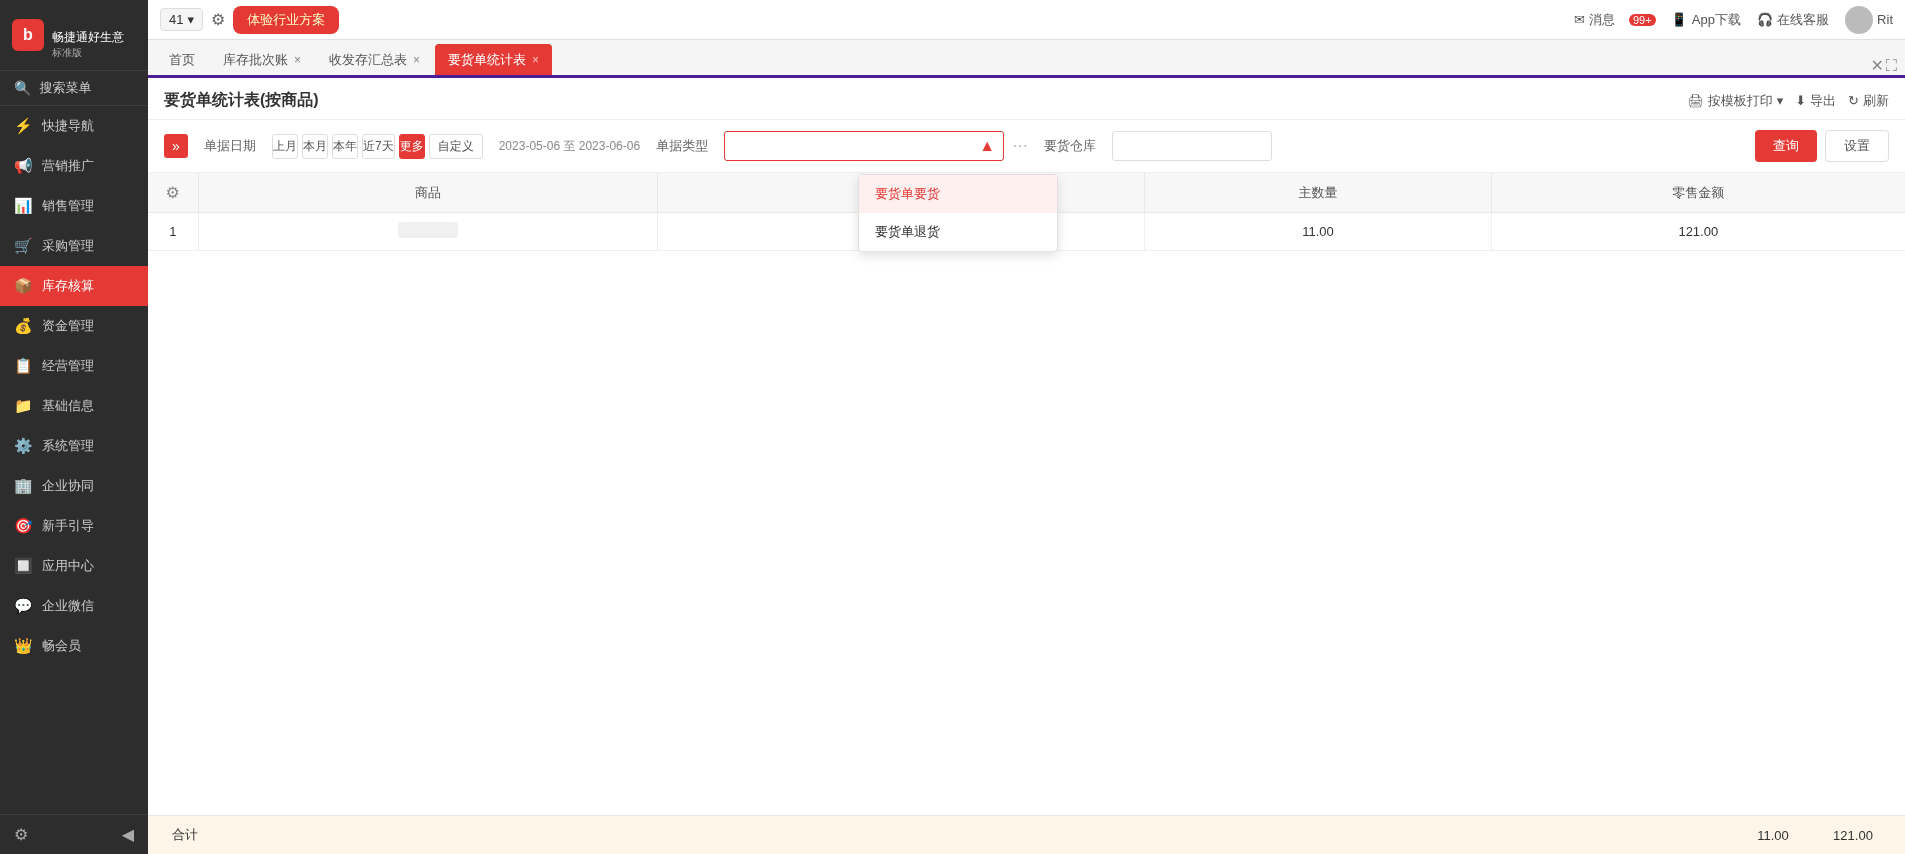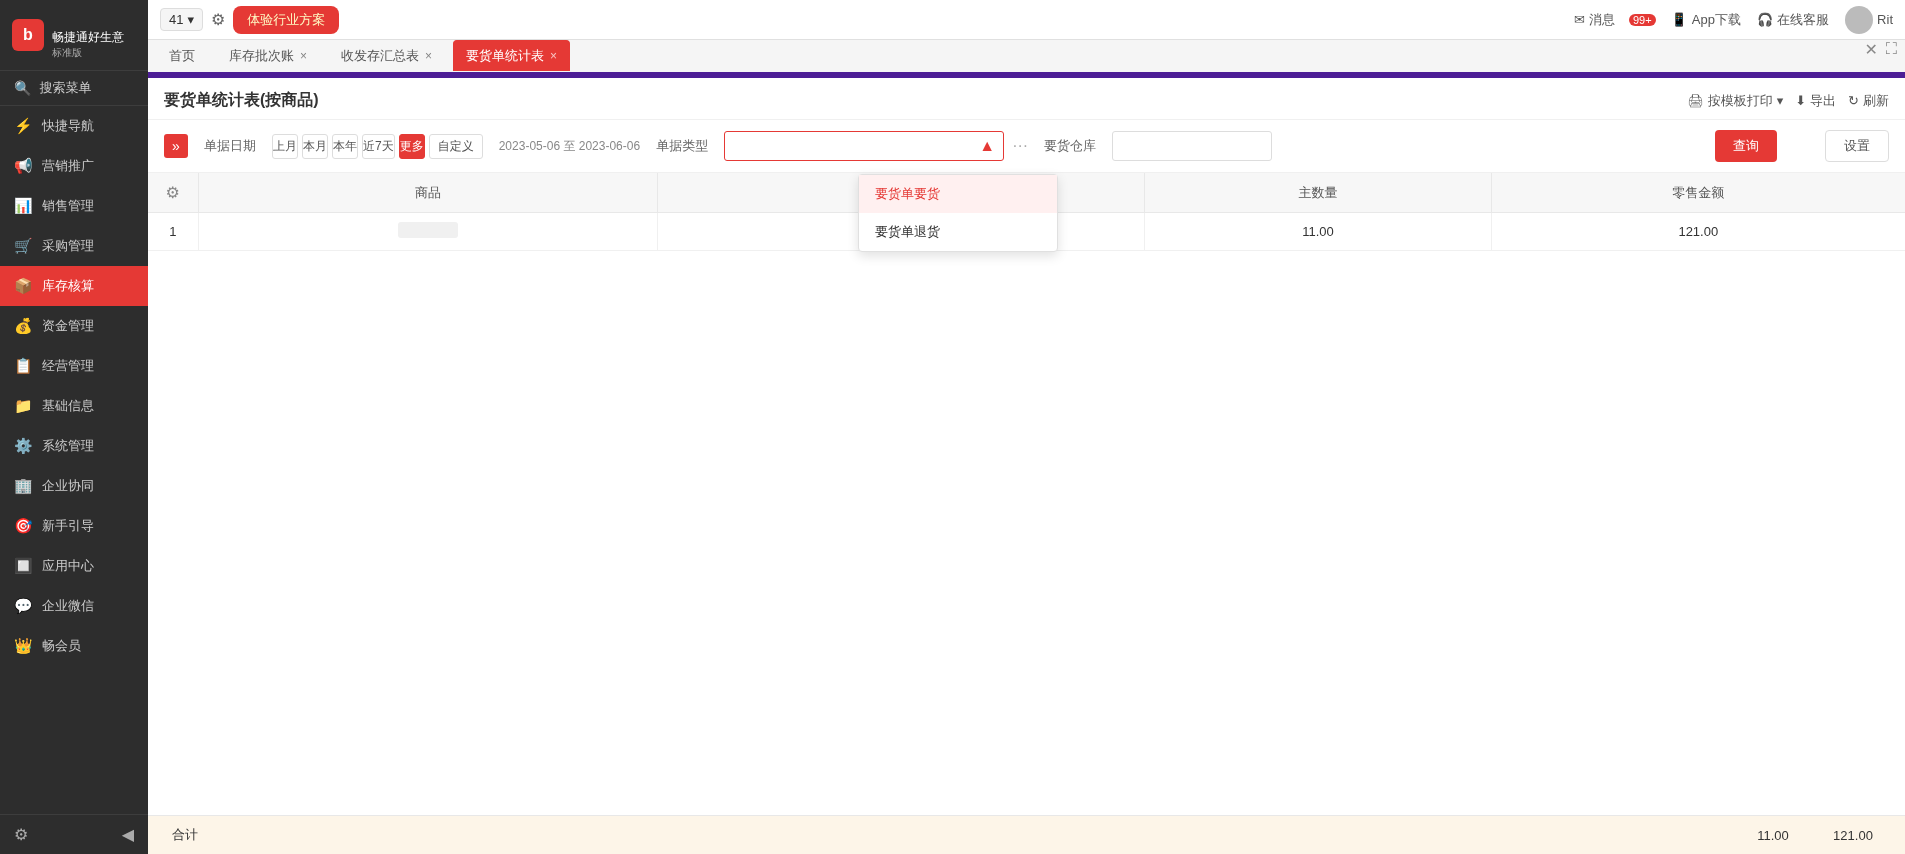--- a/index.html
+++ b/index.html
@@ -127,25 +127,25 @@
       width: 28px;
       height: 28px;
       background: #bbb;
       border-radius: 50%;
     }
 
     
     .tabbar {
       height: 38px;
       background: #f5f5f5;
-      border-bottom: 6px solid #4c1d95;
-      display: flex;
-      align-items: flex-start;
+      border-bottom: 3px solid #4c1d95;
+      display: flex;
+      align-items: flex-end;
       padding: 0 8px;
-      gap: 8px;
+      gap: 2px;
       flex-shrink: 0;
     }
     .tab {
       display: flex;
       align-items: center;
       padding: 6px 12px;
       border-radius: 4px 4px 0 0;
       cursor: pointer;
       font-size: 13px;
       color: #555;
@@ -291,21 +291,20 @@
       font-size: 13px;
     }
     .settings-btn {
       background: #fff;
       color: #555;
       border: 1px solid #ddd;
       border-radius: 4px;
       padding: 6px 18px;
       cursor: pointer;
       font-size: 13px;
-      margin-left: 40px;
     }
 
     
     .dropdown-overlay {
       position: absolute;
       top: 54px;
       left: 710px;
       z-index: 100;
       background: #fff;
       border: 1px solid #e0e0e0;

